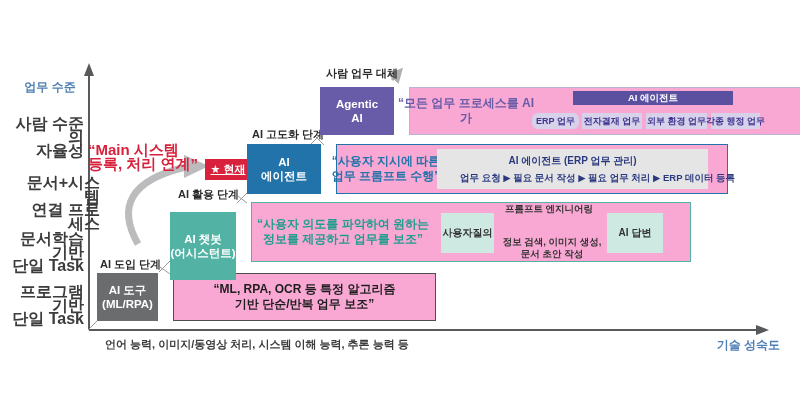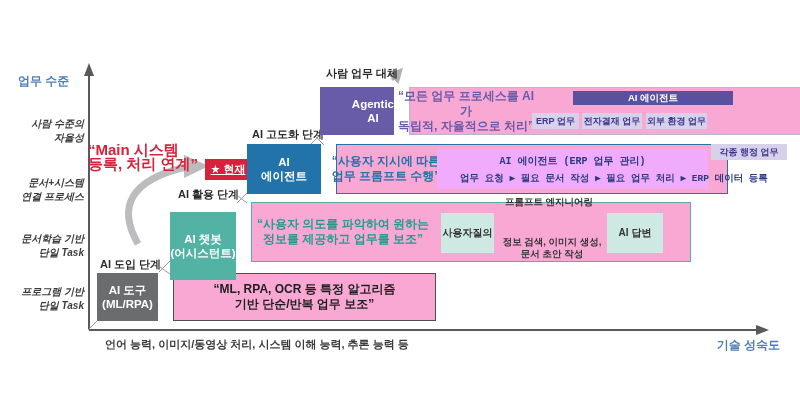--- a/index.html
+++ b/index.html
@@ -1,40 +1,40 @@
 <!DOCTYPE html>
 <html><head>
 <meta charset="utf-8">
 <style>
   html,body{margin:0;padding:0;background:#ffffff;}
   .canvas{position:relative;width:800px;height:420px;background:#ffffff;overflow:hidden;
           font-family:"Liberation Sans","DejaVu Sans",sans-serif;}
   .abs{position:absolute;box-sizing:border-box;}
   .ctr{display:flex;align-items:center;justify-content:center;text-align:center;}
   .axis-label{color:#4f7fb5;font-size:12px;font-weight:bold;}
-  .tick{color:#3c3c3c;font-size:10px;font-weight:600;text-align:right;line-height:13.5px;font-style:italic;}
+  .tick{color:#3c3c3c;font-size:16px;font-weight:600;text-align:right;line-height:13.5px;}
   .stage-label{color:#2b2b2b;font-size:11px;font-weight:bold;white-space:nowrap;}
   .stagebox{color:#ffffff;font-weight:bold;font-size:11.5px;line-height:14px;}
   .box-gray{background:#6b6c6e;}
   .box-teal{background:#52b3a4;}
   .box-blue{background:#2273aa;}
   .box-purple{background:#685ba7;}
   .cont{background:#f9a8d4;margin-left:15px;}
   .cont-gray{border:1.5px solid #4d4e50;}
   .cont-teal{border:1.5px solid #52b3a4;}
   .cont-blue{border:1.5px solid #2273aa;}
   .cont-purple{border:1.5px solid #b9b3d6;}
   .quote{font-weight:bold;font-size:12px;line-height:15px;text-align:center;}
   .q-black{color:#1e1e1e;}
   .q-teal{color:#1f9e8d;}
   .q-blue{color:#2273aa;}
   .q-purple{color:#685ba7;}
   .badge{background:#d8213c;color:#ffffff;font-size:11px;font-weight:bold;text-decoration:underline;}
   .rednote{color:#d8213c;font-size:15px;font-weight:bold;line-height:14px;white-space:nowrap;}
-  .panel{background:#f0abfc;color:#2b3a80;font-weight:bold;font-family:Liberation Mono, monospace;}
+  .panel{background:#e5e5e5;color:#2b3a80;font-weight:bold;}
   .panel-title{font-size:10px;}
   .panel-flow{font-size:9.5px;white-space:nowrap;}
   .flowbox{background:#cde9e2;color:#333333;font-size:10px;font-weight:bold;}
   .flowlbl{color:#333333;font-size:9.5px;font-weight:bold;text-align:center;line-height:11.5px;white-space:nowrap;}
   .treeroot{background:#5b4fa0;color:#ffffff;font-size:9.5px;font-weight:bold;}
   .treechild{background:#d7d2ea;color:#3f3590;font-size:9px;font-weight:bold;white-space:nowrap;}
   .xcap{color:#3b3b3b;font-size:11px;font-weight:600;white-space:nowrap;}
 </style>
 </head>
 <body>
@@ -84,29 +84,29 @@
       <line x1="679" y1="105" x2="677" y2="114"></line>
       <line x1="720" y1="105" x2="742" y2="114"></line>
     </g>
 
     <g>
       <line x1="497" y1="222" x2="600" y2="222" stroke="#2aa493" stroke-width="1.8" marker-end="url(#tealArr)"></line>
       <line x1="604" y1="232" x2="501" y2="232" stroke="#2aa493" stroke-width="1.8" marker-end="url(#tealArr)"></line>
     </g>
   </svg>
 
-  <div class="abs axis-label" style="left:18px;top:73px;width:64px;text-align:left;">업무 수준</div>
+  <div class="abs axis-label" style="left:18px;top:79px;width:64px;text-align:center;">업무 수준</div>
   <div class="abs axis-label" style="left:700px;top:337px;width:80px;text-align:right;">기술 성숙도</div>
   <div class="abs xcap" style="left:105px;top:337px;">언어 능력, 이미지/동영상 처리, 시스템 이해 능력, 추론 능력 등</div>
 
   <div class="abs tick" style="left:0;top:117px;width:84px;">
     <span>사람 수준의</span><br>
     <span>자율성</span>
   </div>
-  <div class="abs tick" style="left:0;top:176px;width:84px;">
+  <div class="abs tick" style="left:16px;top:176px;width:84px;">
     <span>문서+시스템</span><br>
     <span>연결 프로세스</span>
   </div>
   <div class="abs tick" style="left:0;top:232px;width:84px;">
     <span>문서학습 기반</span><br>
     <span>단일 Task</span>
   </div>
   <div class="abs tick" style="left:0;top:285px;width:84px;">
     <span>프로그램 기반</span><br>
     <span>단일 Task</span>
@@ -138,21 +138,21 @@
   <div class="abs cont cont-teal" style="left:236px;top:202px;width:440px;height:60px;"></div>
   <div class="abs ctr" style="left:248px;top:210px;width:190px;height:44px;">
     <div class="quote q-teal">
       <span>“사용자 의도를 파악하여 원하는</span><br>
       <span>정보를 제공하고 업무를 보조”</span>
     </div>
   </div>
 
   <div class="abs ctr flowbox" style="left:441px;top:213px;width:53px;height:40px;">사용자질의</div>
   <div class="abs ctr flowbox" style="left:607px;top:213px;width:56px;height:40px;">AI 답변</div>
-  <div class="abs flowlbl" style="left:494px;top:196px;width:110px;">프롬프트 엔지니어링</div>
+  <div class="abs flowlbl" style="left:494px;top:204px;width:110px;font-family:Liberation Serif, serif;">프롬프트 엔지니어링</div>
   <div class="abs flowlbl" style="left:487px;top:236px;width:130px;">
     <span>정보 검색, 이미지 생성,</span><br>
     <span>문서 초안 작성</span>
   </div>
 
   <div class="abs stage-label" style="left:252px;top:127px;">AI 고도화 단계</div>
   <div class="abs ctr stagebox box-blue" style="left:247px;top:144px;width:74px;height:50px;">
     <div><span>AI</span><br>
          <span>에이전트</span></div>
   </div>
@@ -162,31 +162,30 @@
       <span>“사용자 지시에 따른</span><br>
       <span>업무 프롬프트 수행”</span>
     </div>
   </div>
   <div class="abs panel" style="left:437px;top:149px;width:271px;height:40px;">
     <div class="panel-title" style="text-align:center;margin-top:5px;">AI 에이전트 (ERP 업무 관리)</div>
     <div class="panel-flow" style="text-align:center;margin-top:4px;margin-left:23px;">업무 요청 ▶ 필요 문서 작성 ▶ 필요 업무 처리 ▶ ERP 데이터 등록</div>
   </div>
 
   <div class="abs stage-label" style="left:326px;top:66px;">사람 업무 대체</div>
-  <div class="abs ctr stagebox box-purple" style="left:320px;top:87px;width:74px;height:48px;justify-content:flex-end;">
+  <div class="abs ctr stagebox box-purple" style="left:320px;top:87px;width:74px;height:48px;">
     <div><span>Agentic</span><br>
          <span>AI</span></div>
   </div>
   <div class="abs cont cont-purple" style="left:394px;top:87px;width:396px;height:48px;"></div>
   <div class="abs ctr" style="left:398px;top:93px;width:136px;height:36px;">
     <div class="quote q-purple">
       <span>“모든 업무 프로세스를 AI가</span><br>
-      <span>독립적, 자율적으로 처리”</span>
     </div>
   </div>
 
   <div class="abs ctr treeroot" style="left:573px;top:91px;width:160px;height:14px;">AI 에이전트</div>
-  <div class="abs ctr treechild" style="left:532px;top:113px;width:47px;height:16px;">ERP 업무</div>
+  <div class="abs ctr treechild" style="left:532px;top:113px;width:47px;height:16px;border-radius:6px;">ERP 업무</div>
   <div class="abs ctr treechild" style="left:582px;top:113px;width:60px;height:16px;">전자결재 업무</div>
   <div class="abs ctr treechild" style="left:646px;top:113px;width:61px;height:16px;">외부 환경 업무</div>
-  <div class="abs ctr treechild" style="left:711px;top:113px;width:76px;height:16px;margin-top:31px;">각종 행정 업무</div>
+  <div class="abs ctr treechild" style="left:711px;top:113px;width:49px;height:16px;">각종 행정 업무</div>
 
 </div>
 
 </body></html>

